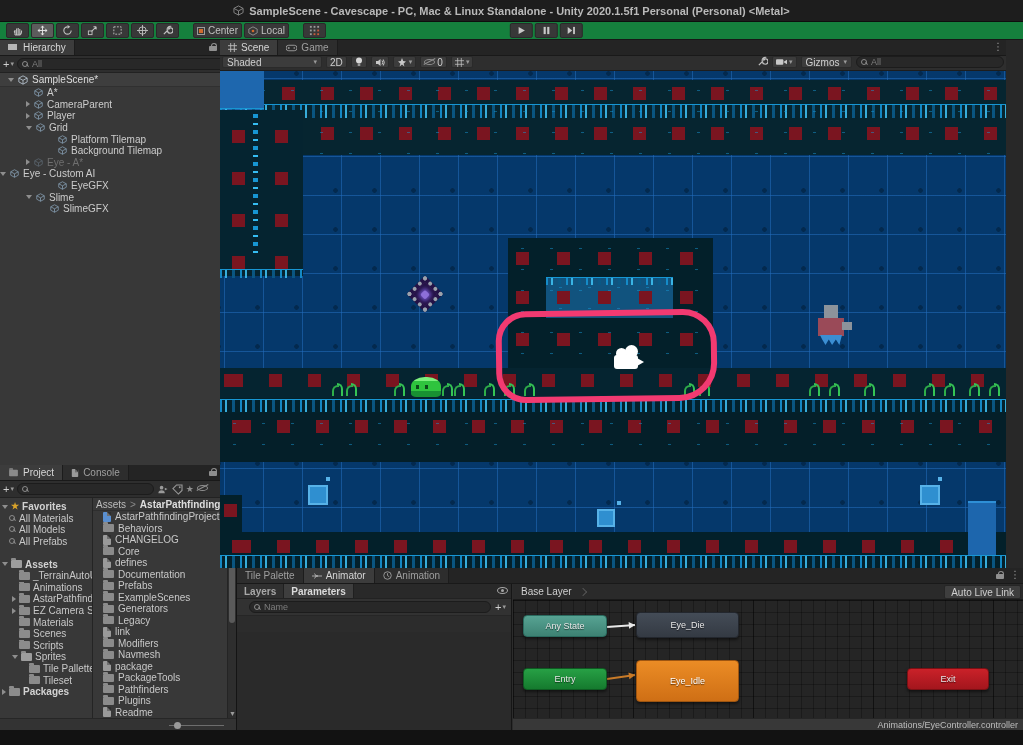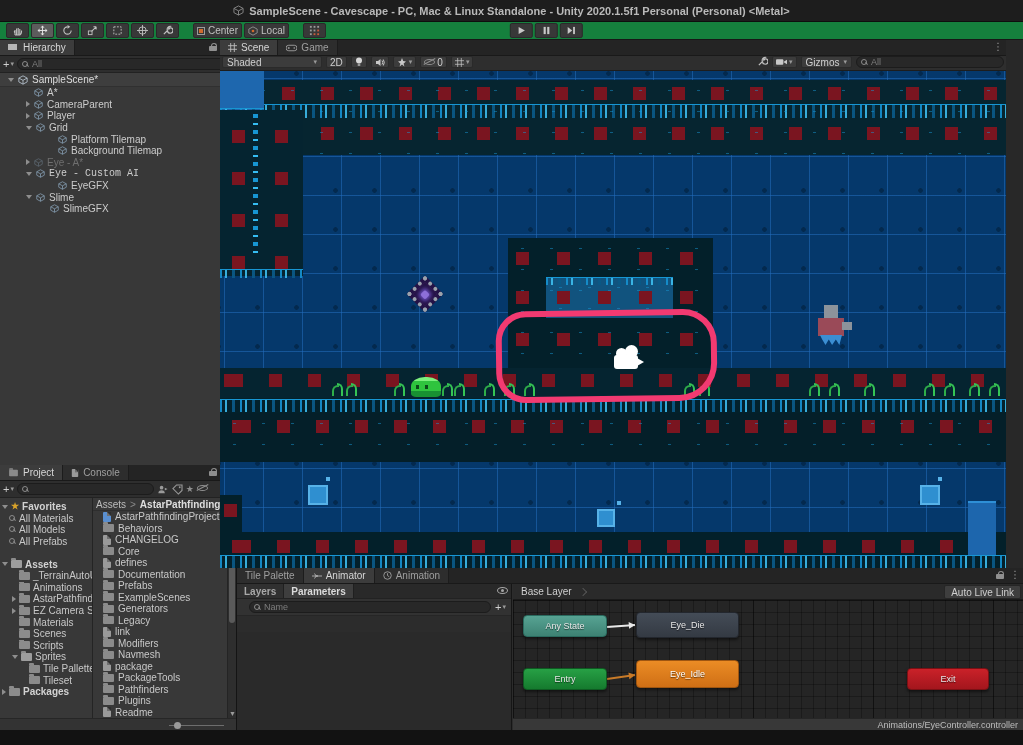--- a/index.html
+++ b/index.html
@@ -361,21 +361,21 @@
           </svg>
           <span>Background Tilemap</span>
         </div>
         <div class="hrow dim" style="padding-left: 26px;">
           <span class="arrow-r"></span>
           <svg width="9" height="9" viewBox="0 0 12 12">
             <path d="M6 1 L11 3.7 V8.3 L6 11 L1 8.3 V3.7 Z M1 3.7 L6 6.4 L11 3.7 M6 6.4 V11" fill="none" stroke="#8aa3b8" stroke-width="1"></path>
           </svg>
           <span>Eye - A*</span>
         </div>
-        <div class="hrow" style="padding-left: 26px; font-family: Liberation Mono, monospace;">
+        <div class="hrow" style="">
           <span class="arrow-d"></span>
           <svg width="9" height="9" viewBox="0 0 12 12">
             <path d="M6 1 L11 3.7 V8.3 L6 11 L1 8.3 V3.7 Z M1 3.7 L6 6.4 L11 3.7 M6 6.4 V11" fill="none" stroke="#8aa3b8" stroke-width="1"></path>
           </svg>
           <span>Eye - Custom AI</span>
         </div>
         <div class="hrow" style="padding-left: 50px;">
           <span class="arrow-none"></span>
           <svg width="9" height="9" viewBox="0 0 12 12">
             <path d="M6 1 L11 3.7 V8.3 L6 11 L1 8.3 V3.7 Z M1 3.7 L6 6.4 L11 3.7 M6 6.4 V11" fill="none" stroke="#8aa3b8" stroke-width="1"></path>
@@ -852,21 +852,21 @@
         <div id="graph-nodes">
             <div class="gnode teal" style="left: 10px; top: 15px; width: 84px; height: 22px;">
               <span>Any State</span>
             </div>
             <div class="gnode grey" style="left: 123px; top: 12px; width: 103px; height: 26px;">
               <span>Eye_Die</span>
             </div>
             <div class="gnode green" style="left: 10px; top: 68px; width: 84px; height: 22px;">
               <span>Entry</span>
             </div>
-            <div class="gnode orange" style="left: 123px; top: 60px; width: 103px; height: 28px;">
+            <div class="gnode orange" style="left: 123px; top: 60px; width: 103px; height: 42px;">
               <span>Eye_Idle</span>
             </div>
             <div class="gnode red" style="left: 394px; top: 68px; width: 82px; height: 22px;">
               <span>Exit</span>
             </div>
           </div>
       </div>
       <div id="graph-status">
         <span>Animations/EyeController.controller</span>
       </div>

